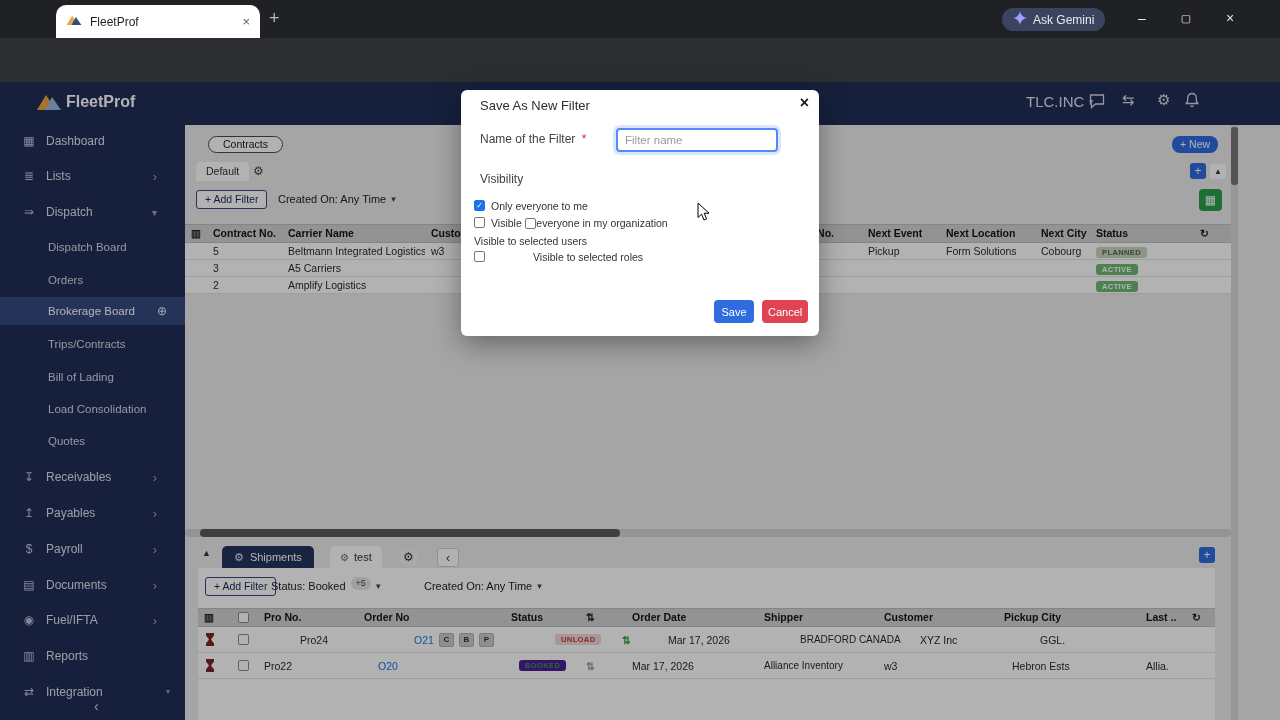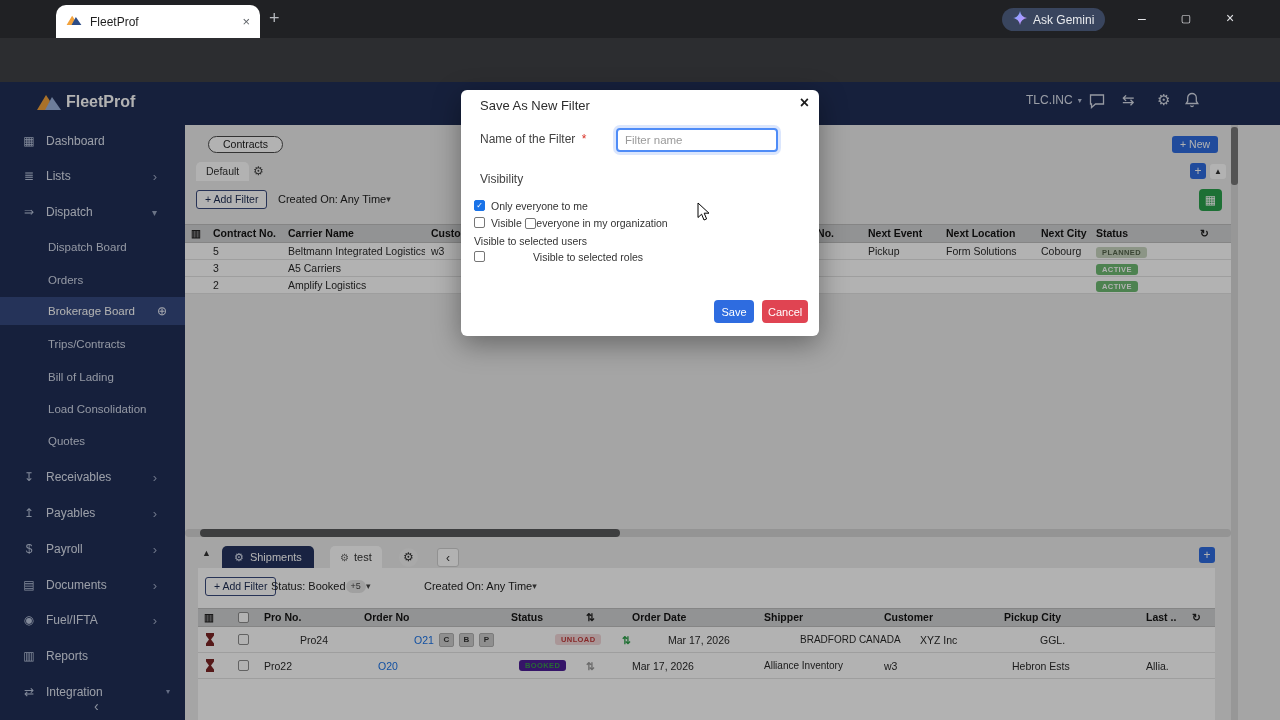--- a/index.html
+++ b/index.html
@@ -23,21 +23,21 @@
   .navico{font-size:16px;color:#d9dadd;top:50px;}
   .omnibox{left:140px;top:46px;width:926px;height:28px;background:#3d3e42;border-radius:14px;
            display:flex;align-items:center;padding:0 12px;}
   .url{font-size:12.5px;color:#e7e9ec;margin-left:10px;white-space:nowrap;}
   .avatar-br{left:1184px;top:48px;width:24px;height:24px;border-radius:50%;
              background:radial-gradient(circle at 35% 32%,#c29a6a,#7a4d28);}
 
   
   .appheader{left:0;top:82px;width:1280px;height:43px;background:#202e56;}
   .brand{font-size:16px;font-weight:bold;color:#fff;}
-  .org{font-size:12px;color:#dde2ee;}
+  .org{font-size:15px;color:#dde2ee;}
   .hico{color:#d7dce8;}
   .avatar-app{left:1211px;top:87px;width:26px;height:26px;border-radius:50%;background:#152347;
               border:2px solid #3a4f86;display:flex;align-items:center;justify-content:center;}
   .sidebar-bg{left:0;top:125px;width:185px;height:595px;background:#202e56;}
   .sitem{left:0;width:185px;height:30px;display:flex;align-items:center;color:#dde3f0;font-size:12px;}
   .sicon{width:18px;margin-left:20px;text-align:center;color:#bcc7de;font-size:12px;flex:0 0 auto;}
   .slabel{margin-left:8px;white-space:nowrap;}
   .schev{position:absolute;right:28px;font-size:13px;color:#9aa6c2;}
   .ssub{left:0;width:185px;height:28px;display:flex;align-items:center;padding-left:48px;
         font-size:11.5px;color:#d3daea;}
@@ -47,21 +47,21 @@
   
   .pillbtn{height:17px;line-height:15px;padding:0 14px;border:1px solid #4a4a4a;border-radius:9px;
            background:#fff;font-size:10.5px;color:#222;}
   .bluebtn{background:#2e6ce0;color:#fff;border-radius:3px;font-size:10.5px;text-align:center;}
   .sqbtn{width:16px;height:16px;line-height:16px;}
   .whitebtn{background:#fff;border-radius:3px;color:#333;text-align:center;}
   .viewtab{height:19px;line-height:19px;padding:0 10px;background:#fff;border-radius:5px 5px 0 0;
            font-size:10.5px;color:#333;}
   .addfilter{height:19px;line-height:17px;padding:0 8px;background:#fff;border:1px solid #39497c;
              border-radius:3px;font-size:10.5px;color:#1c2b52;}
-  .ddl{height:19px;line-height:19px;font-size:11px;color:#222;display:flex;align-items:center;}
+  .ddl{height:19px;line-height:19px;font-size:11px;color:#222;display:flex;align-items:flex-start;gap:5px;}
   .ddl .caret{font-size:9px;color:#444;}
   .greenbtn{left:1199px;top:189px;width:23px;height:22px;background:#2aa14c;border-radius:4px;
             color:#fff;text-align:center;line-height:22px;font-size:12px;}
 
   
   .thead{background:#d2d3d4;display:flex;border-top:1px solid #bfbfbf;border-bottom:1px solid #bfbfbf;}
   .hcell{font-weight:bold;font-size:10.5px;color:#141414;padding:0 6px;white-space:nowrap;
          overflow:hidden;flex:0 0 auto;}
   .trow{background:#fff;display:flex;border-bottom:1px solid #e2e2e2;}
   .ccell{font-size:10.5px;color:#2a2a2a;padding:0 6px;white-space:nowrap;overflow:hidden;flex:0 0 auto;}
@@ -285,21 +285,21 @@
   <div class="ab sitem" style="top:677px;">
     <span class="sicon">⇄</span>
     <span class="slabel">Integration</span>
   </div>
   <span class="ab" style="left:166px;top:687px;font-size:8px;color:#8f9cbd;">▾</span>
   <span class="ab" style="left:94px;top:698px;font-size:14px;color:#ccd4e6;">‹</span>
 
   <div class="ab" style="left:185px;top:125px;width:1095px;height:595px;background:#ececec;"></div>
 
   <div class="ab pillbtn" style="left:208px;top:136px;">Contracts</div>
-  <div class="ab bluebtn" style="left:1172px;top:136px;height:17px;line-height:17px;padding:0 8px;">+ New</div>
+  <div class="ab bluebtn" style="left:1172px;top:136px;height:17px;line-height:17px;padding:0 8px;border-radius:8px;">+ New</div>
   <div class="ab viewtab" style="left:196px;top:162px;">Default</div>
   <span class="ab" style="left:253px;top:164px;font-size:12px;color:#444;">⚙</span>
   <div class="ab bluebtn sqbtn" style="left:1190px;top:163px;font-size:12px;">+</div>
   <div class="ab whitebtn" style="left:1210px;top:164px;width:16px;height:15px;line-height:15px;font-size:8px;">▲</div>
   <div class="ab addfilter" style="left:196px;top:190px;">+ Add Filter</div>
   <div class="ab ddl" style="left:278px;top:190px;">
     <span>Created On: Any Time</span>
     <span class="caret">▾</span>
   </div>
   <div class="ab greenbtn">

